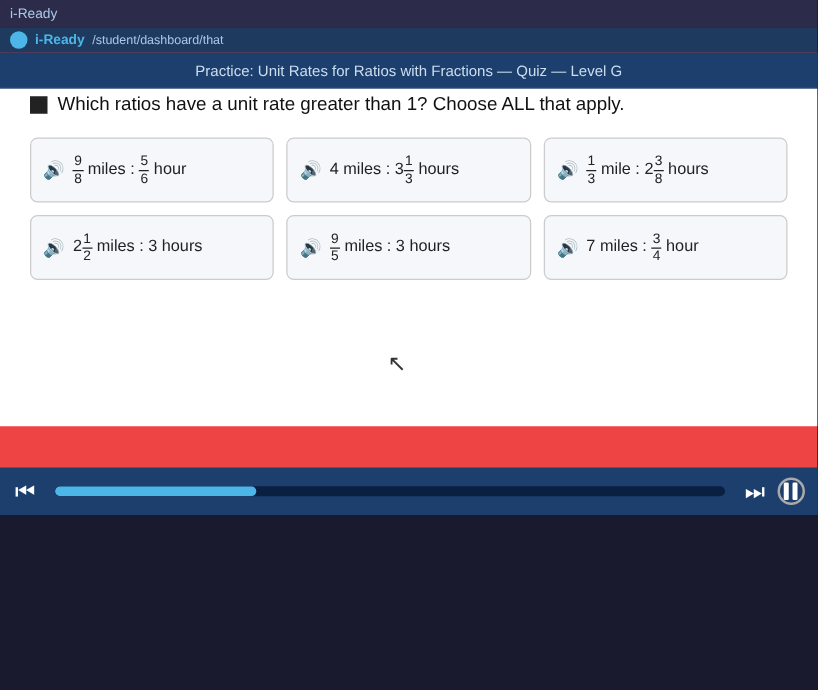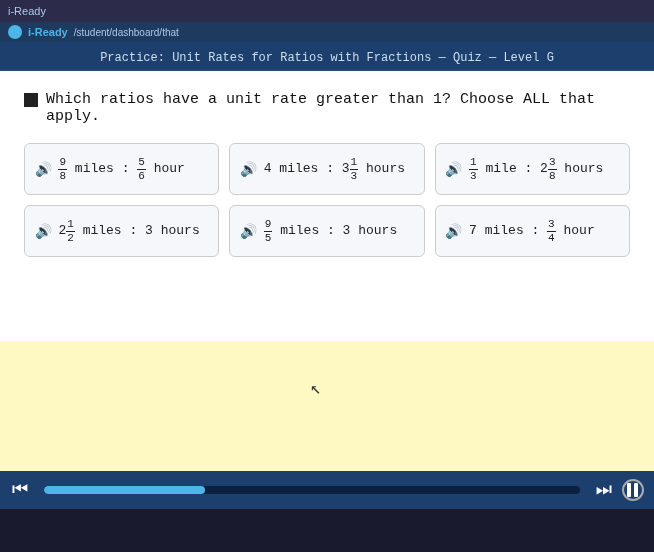--- a/index.html
+++ b/index.html
@@ -32,43 +32,42 @@
     .logo-circle {
       width: 14px;
       height: 14px;
       border-radius: 50%;
       background: #4db6e8;
       display: inline-flex;
       align-items: center;
       justify-content: center;
     }
     .main-content {
-      background: #fef9c3;
-      height: 467px;
+      background: #ef4444;
+      height: 370px;
       position: relative;
-      font-family: Liberation Mono, monospace;
     }
     .quiz-header {
       background: #1c3f6e;
       text-align: center;
       padding: 6px 0 4px 0;
       border-bottom: 1px solid #2a5080;
     }
     .close-btn {
       position: absolute;
       top: 6px;
       right: 10px;
       color: #fff;
       font-size: 14px;
       cursor: pointer;
     }
     .question-area {
       background: #fff;
       margin: 0;
-      padding: 20px 24px 24px 24px;
+      padding: 4px 24px 24px 24px;
       min-height: 270px;
     }
     .question-title {
       font-size: 15px;
       color: #111;
       margin-bottom: 18px;
       display: flex;
       align-items: flex-start;
       gap: 8px;
     }

